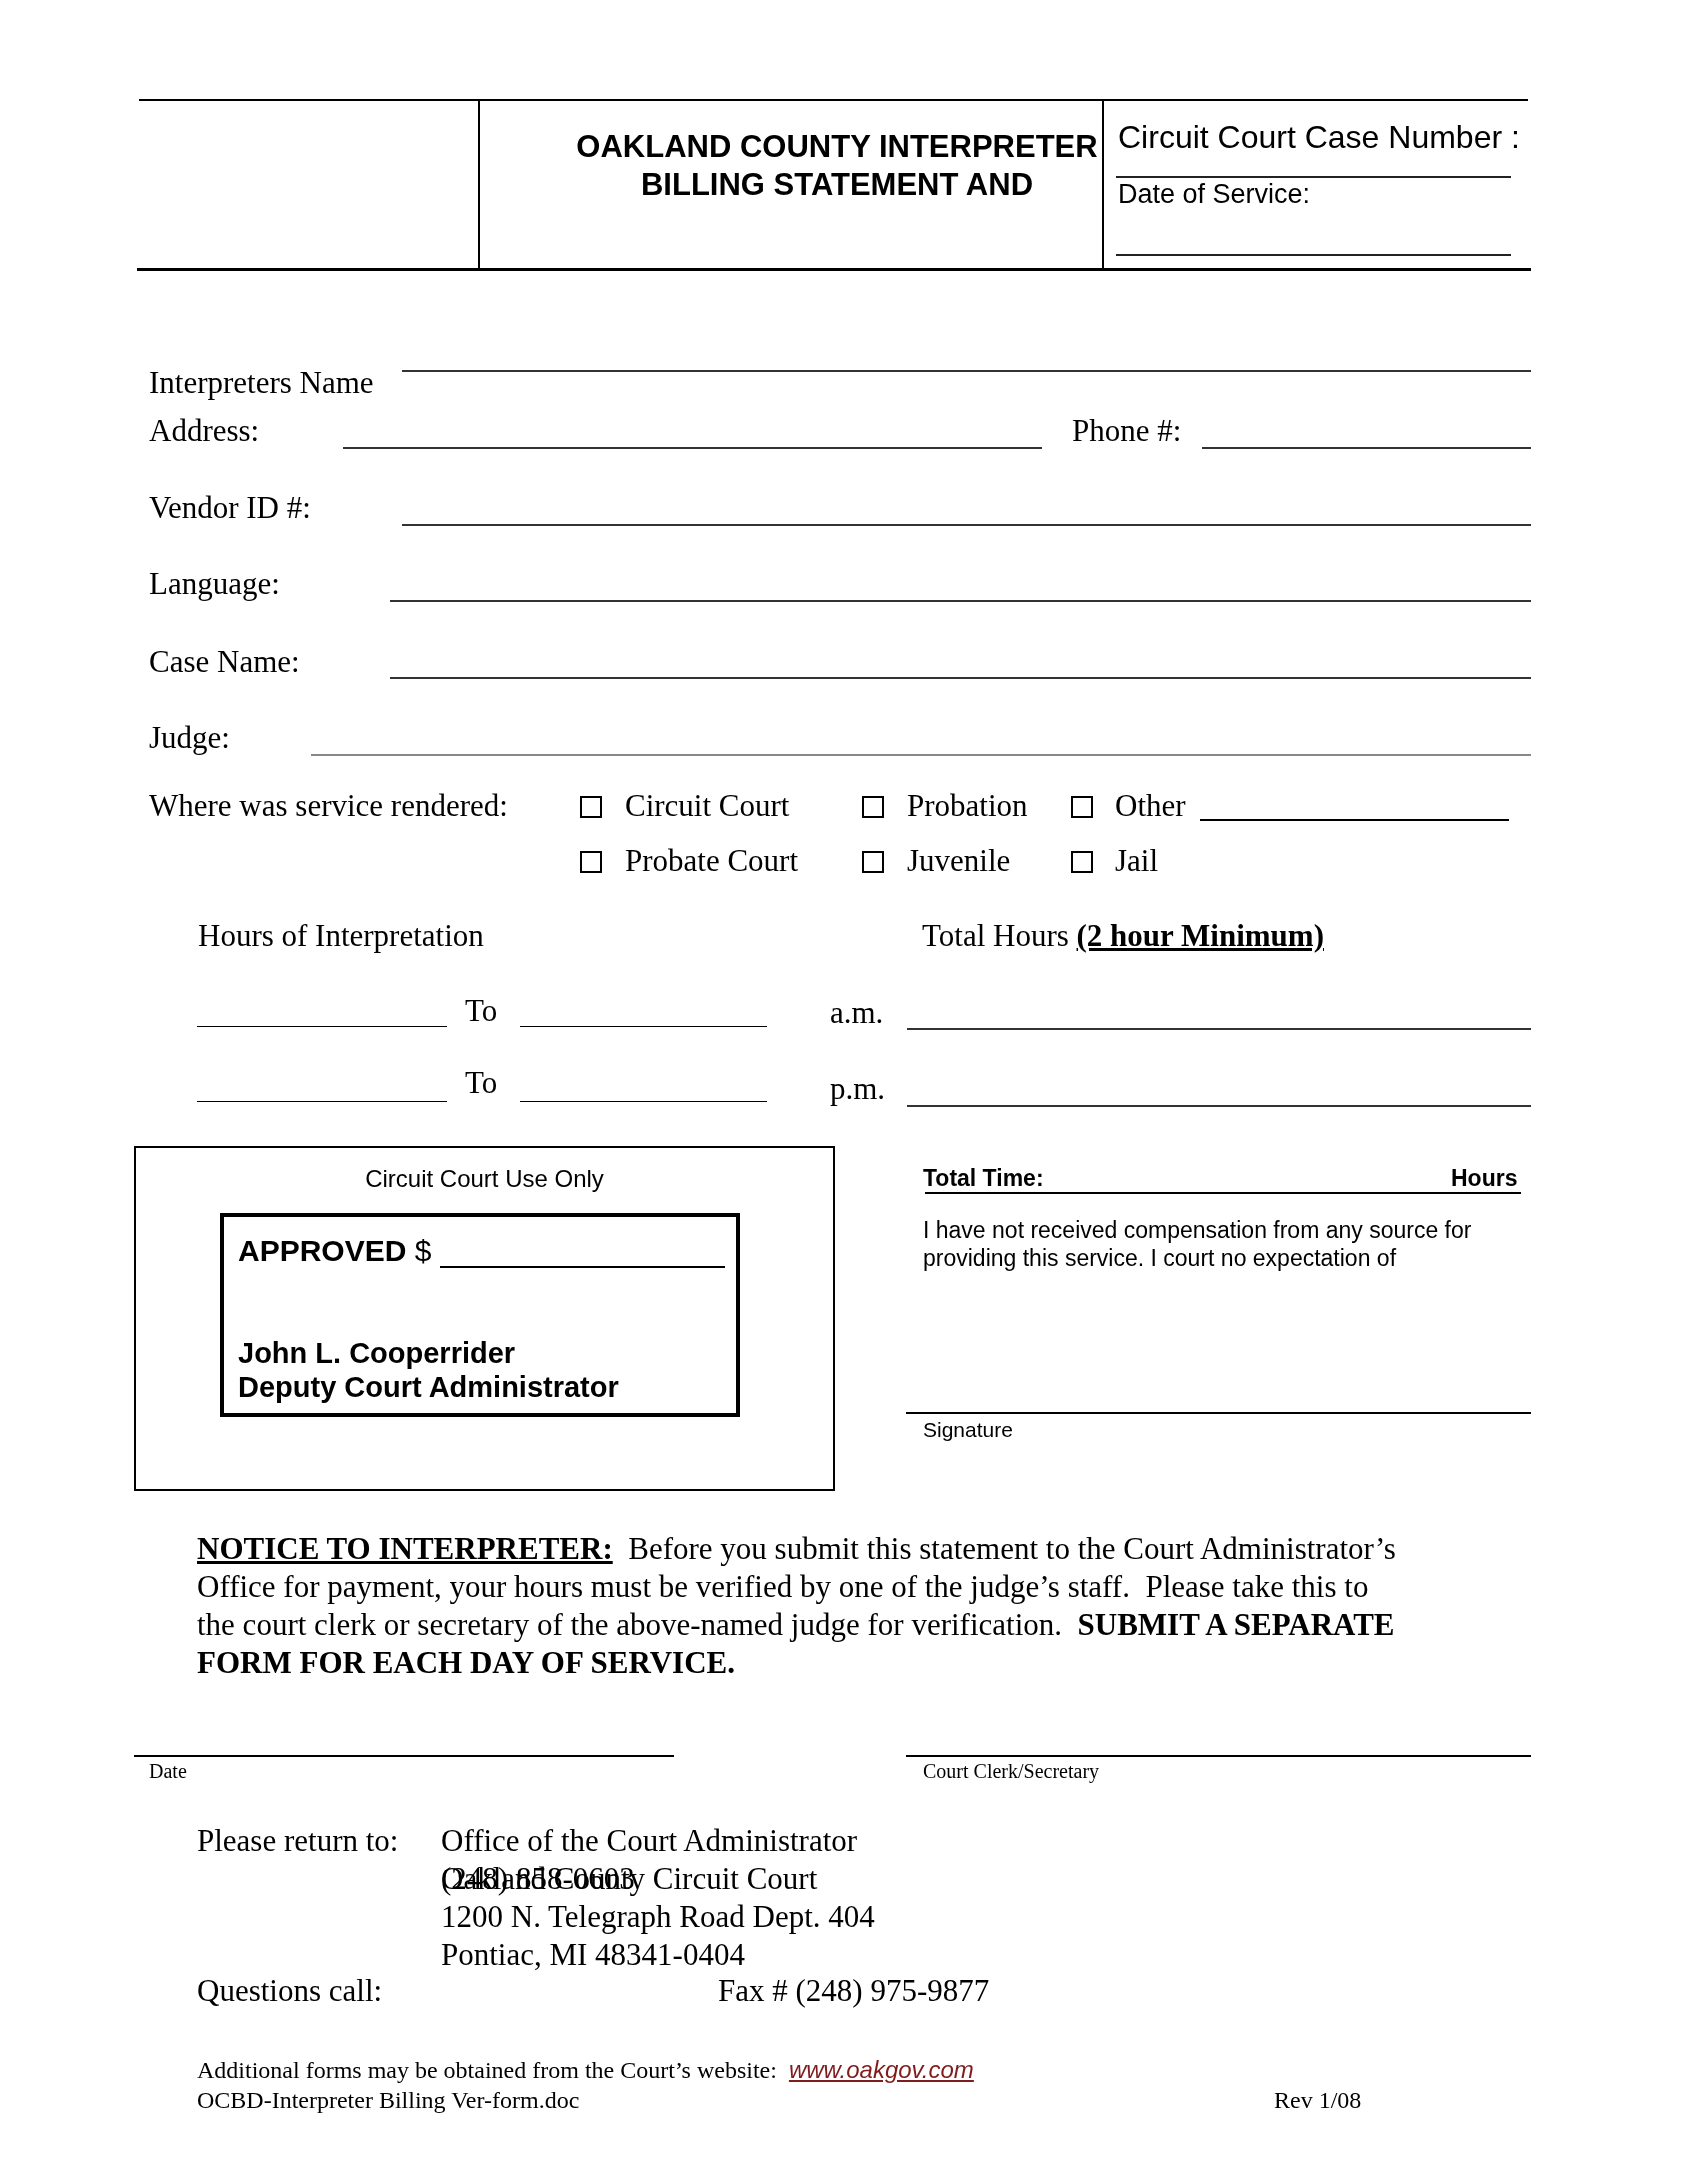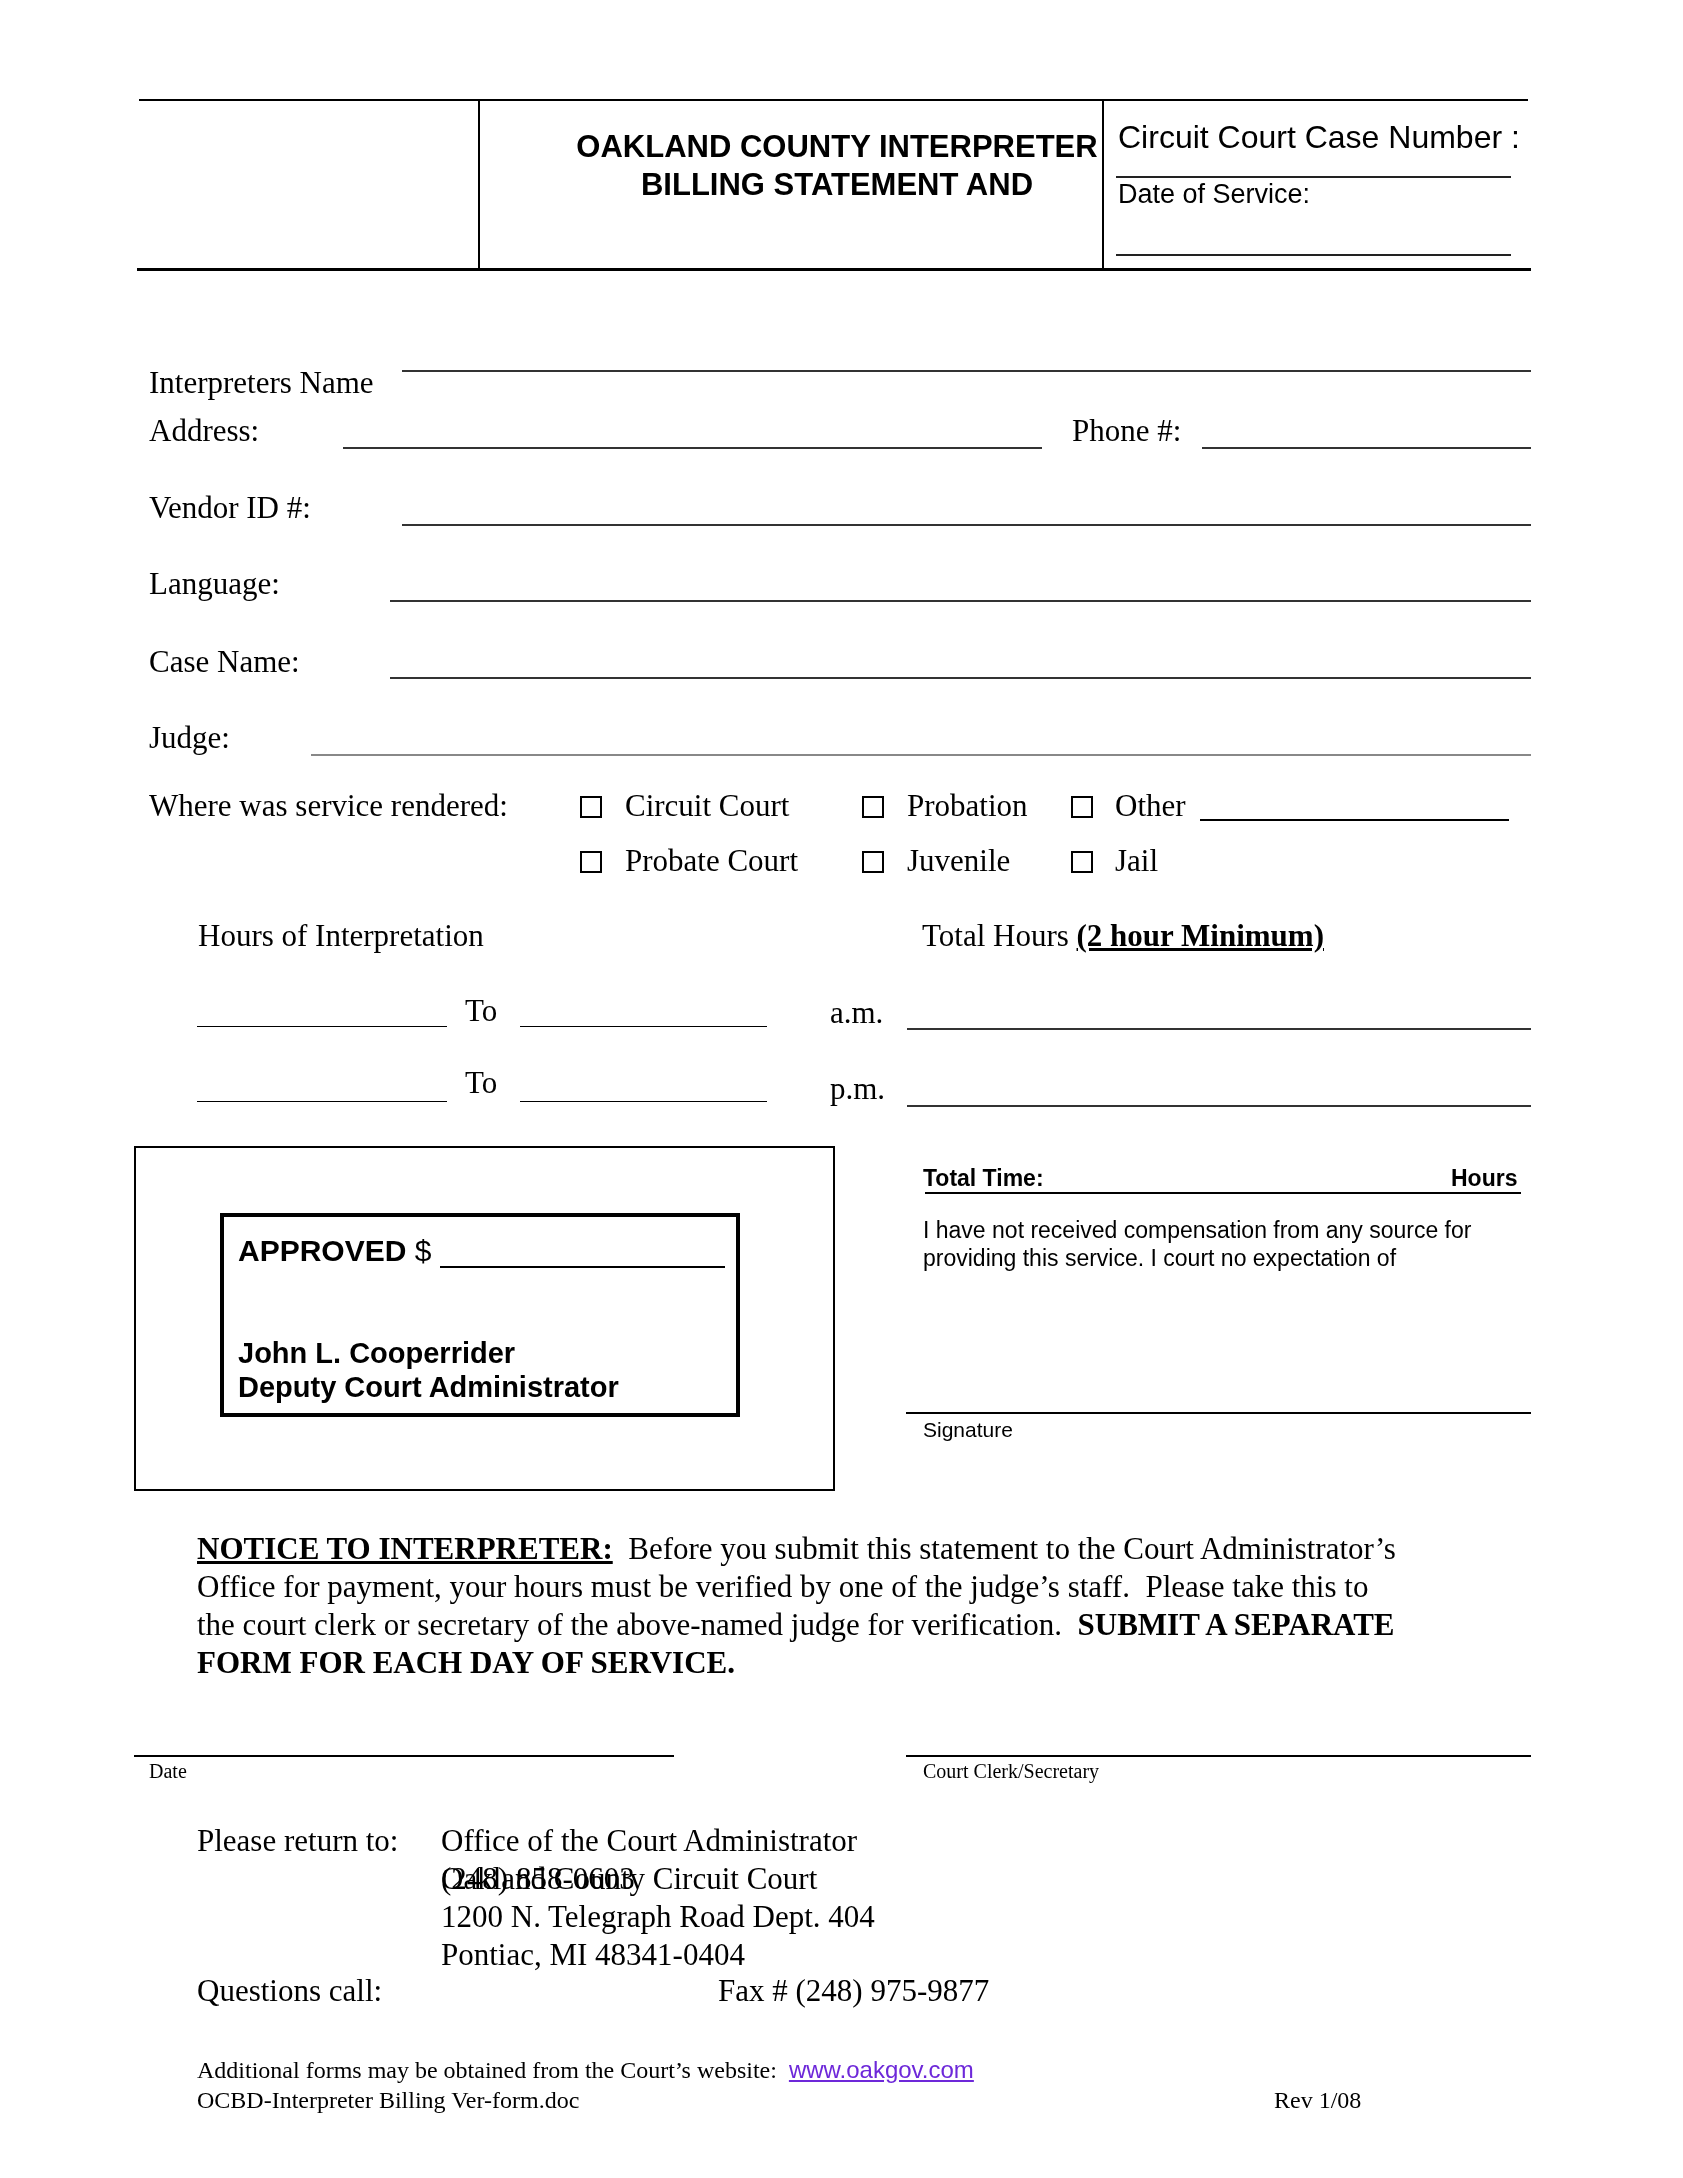--- a/index.html
+++ b/index.html
@@ -6,21 +6,21 @@
   body{width:1683px;height:2178px;position:relative;overflow:hidden;color:#000;}
   .abs{position:absolute;white-space:nowrap;}
   .serif{font-family:"Liberation Serif","DejaVu Serif",serif;}
   .sans{font-family:"Liberation Sans","DejaVu Sans",sans-serif;}
   .hl{position:absolute;background:#000;}
   .field-line{position:absolute;height:2px;background:#333;}
   .lbl{font-size:31px;line-height:36px;}
   .cb{position:absolute;width:22px;height:22px;border:2px solid #000;box-sizing:border-box;background:#fff;}
   .title{font-weight:bold;font-size:31px;line-height:38px;text-align:center;padding-left:46px;}
   .small-sans{font-size:23px;line-height:28px;}
-  a{color:#6d28d9;}
+  a{color:#7f1d1d;font-style:italic;}
 </style>
 </head>
 <body>
 
 <div>
   <div class="hl" style="left:139px;top:99px;width:1389px;height:2px;"></div>
   <div class="hl" style="left:137px;top:268px;width:1394px;height:3px;"></div>
   <div class="hl" style="left:478px;top:99px;width:2px;height:170px;"></div>
   <div class="hl" style="left:1102px;top:99px;width:2px;height:170px;"></div>
 
@@ -89,20 +89,21 @@
   <div class="field-line" style="left:907px;top:1028px;width:624px;"></div>
 
   <div class="field-line" style="left:197px;top:1101px;width:250px;background:#000;height:1px;"></div>
   <div class="abs serif lbl" style="left:465px;top:1065px;">To</div>
   <div class="field-line" style="left:520px;top:1101px;width:247px;background:#000;height:1px;"></div>
   <div class="abs serif lbl" style="left:830px;top:1071px;">p.m.</div>
   <div class="field-line" style="left:907px;top:1105px;width:624px;"></div>
 </div>
 
 <div class="abs" style="left:134px;top:1146px;width:701px;height:345px;border:2px solid #000;box-sizing:border-box;">
+  <div class="abs sans" style="left:0;width:100%;text-align:center;top:17px;font-size:24px;line-height:28px;">Circuit Court Use Only</div>
   <div class="abs" style="left:84px;top:65px;width:520px;height:204px;border:4px solid #000;box-sizing:border-box;">
     <div class="abs sans" style="left:14px;top:16px;font-size:30px;line-height:36px;">
       <span style="font-weight:bold;">APPROVED</span>
       <span>$</span>
     </div>
     <div class="field-line" style="left:216px;top:49px;width:285px;background:#000;"></div>
     <div class="abs sans" style="left:14px;top:119px;font-size:29px;line-height:34px;font-weight:bold;">John L. Cooperrider</div>
     <div class="abs sans" style="left:14px;top:153px;font-size:29px;line-height:34px;font-weight:bold;">Deputy Court Administrator</div>
   </div>
 </div>

